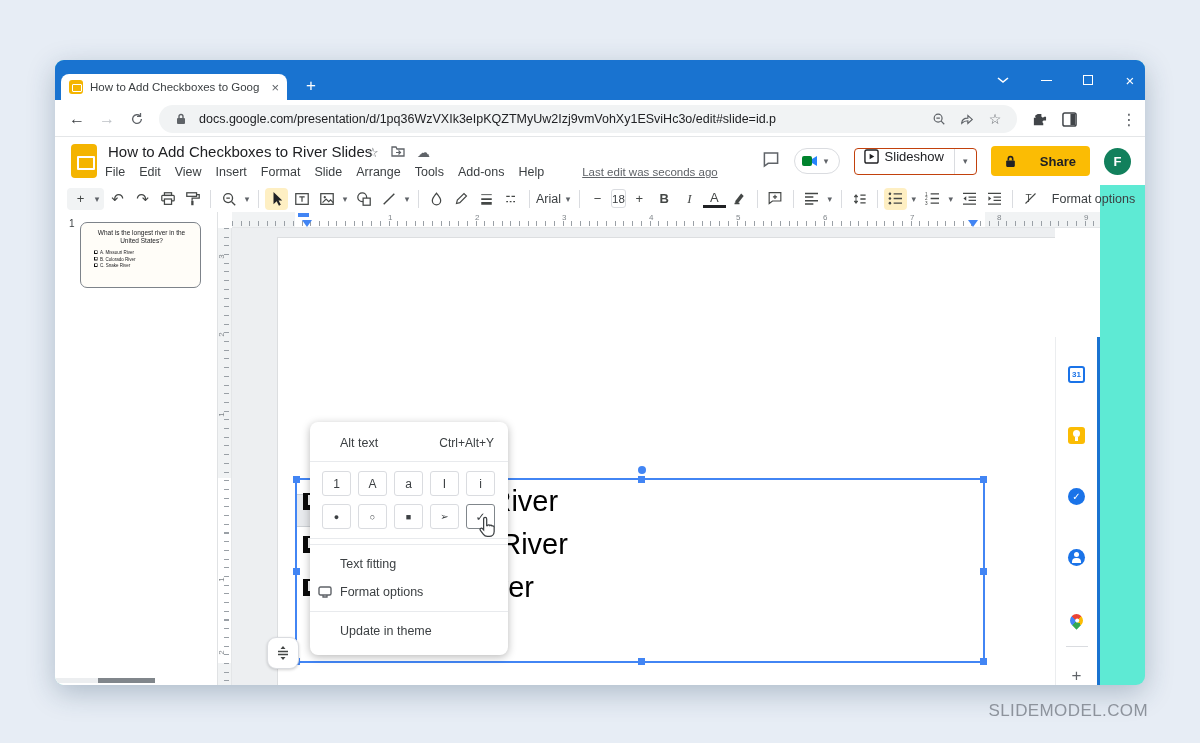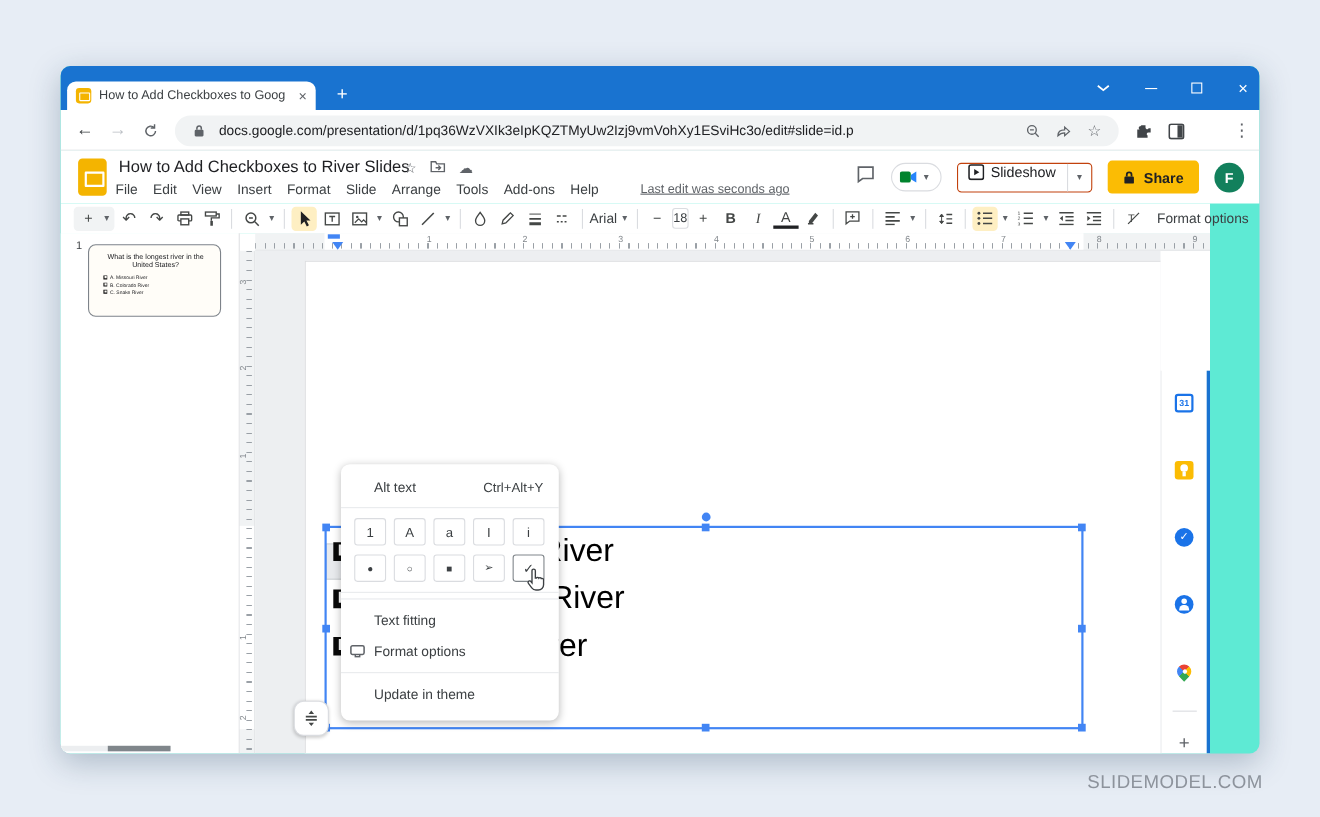--- a/index.html
+++ b/index.html
@@ -34,21 +34,21 @@
   .doc-title{position:absolute;left:53px;top:6px;font-size:15px;color:#202124}
   .title-ic{position:absolute;top:8px;font-size:13px;color:#5f6368}
   .menurow{position:absolute;left:50px;top:28px;display:flex;gap:14px;align-items:center}
   .menurow span{font-size:12.5px;color:#3c4043}
   .lastedit{font-size:11.5px!important;color:#5f6368!important;text-decoration:underline;margin-left:24px}
   .hdr-right{position:absolute;right:14px;top:6px;height:36px;display:flex;align-items:center;gap:14px}
   .meetpill{width:46px;height:26px;border:1px solid #dadce0;border-radius:13px;display:flex;align-items:center;justify-content:center;gap:3px}
   .btn-slideshow{height:27px;border:1px solid #c2410c;border-radius:4px;display:flex;align-items:flex-start;background:#fff}
   .btn-slideshow .lbl{font-size:13px;color:#202124;padding:0 10px 0 6px}
   .btn-slideshow .dd{border-left:1px solid #dadce0;width:22px;height:100%;display:flex;align-items:center;justify-content:center}
-  .btn-share{height:30px;background:#fbbc04;border-radius:4px;display:flex;align-items:center;gap:8px;padding:0 14px}
+  .btn-share{height:30px;background:#fbbc04;border-radius:4px;display:flex;align-items:center;gap:24px;padding:0 14px}
   .btn-share span{font-size:13px;color:#202124;font-weight:bold}
   .avatar{width:27px;height:27px;border-radius:50%;background:#12805c;color:#fff;font-size:13px;
           display:flex;align-items:center;justify-content:center;font-weight:bold}
   
   .toolbar{position:absolute;left:0;top:125px;width:1045px;height:27px;background:#fff;display:flex;
            align-items:center;padding-left:12px;gap:2px}
   .tb{width:23px;height:22px;display:flex;align-items:center;justify-content:center;color:#444746;font-size:13px;border-radius:4px;flex:0 0 auto}
   .tb svg{display:block}
   .tb.active{background:#feefc3}
   .tb-divider{width:1px;height:18px;background:#dadce0;margin:0 4px;flex:0 0 auto}
@@ -105,21 +105,21 @@
   .cm-sep{border-top:1px solid #e8eaed;margin:5px 0}
   .cm-grid{display:flex;gap:7px;padding:4px 12px}
   .cm-btn{width:29px;height:25px;border:1px solid #dadce0;border-radius:3px;display:flex;align-items:center;
           justify-content:center;font-size:12px;color:#3c4043;background:#fff}
   .cm-btn.hover{border-color:#80868b}
   .cm-item{font-size:12.5px;color:#3c4043;padding:7px 14px 7px 30px}
   .cm-item.withicon{display:flex;align-items:center;gap:8px;padding-left:8px}
   
   .wsbar{position:absolute;right:0;top:125px;width:45px;bottom:0;background:#fff;border-left:1px solid #ebedef;
          border-right:3px solid #1973d0;display:flex;flex-direction:column;align-items:center;padding-top:12px;gap:27px}
-  .ws-ic{width:17px;height:34px;display:flex;align-items:center;justify-content:center;flex:0 0 auto}
+  .ws-ic{width:17px;height:34px;display:flex;align-items:flex-end;justify-content:center;flex:0 0 auto}
   .ic-cal{width:17px;height:17px;background:#fff;border:2px solid #1a73e8;border-radius:3px;color:#1a73e8;
           font-size:8px;font-weight:bold;display:flex;align-items:center;justify-content:center}
   .ic-keep{width:17px;height:17px;background:#fbbc04;border-radius:3px;position:relative}
   .ic-keep::after{content:"";position:absolute;left:5px;top:3px;width:7px;height:7px;border-radius:50%;background:#fff}
   .ic-keep::before{content:"";position:absolute;left:7px;top:10px;width:3px;height:4px;background:#fff}
   .ic-tasks{width:17px;height:17px;border-radius:50%;background:#1a73e8;color:#fff;font-size:10px;display:flex;align-items:center;justify-content:center}
   .ic-contacts{width:17px;height:17px;border-radius:50%;background:#1a73e8;position:relative}
   .ic-contacts::after{content:"";position:absolute;left:6px;top:3px;width:5px;height:5px;border-radius:50%;background:#fff}
   .ic-contacts::before{content:"";position:absolute;left:4px;top:9px;width:9px;height:5px;border-radius:4px 4px 0 0;background:#fff}
   .ic-maps{width:13px;height:13px;border-radius:50% 50% 50% 0;transform:rotate(-45deg);

